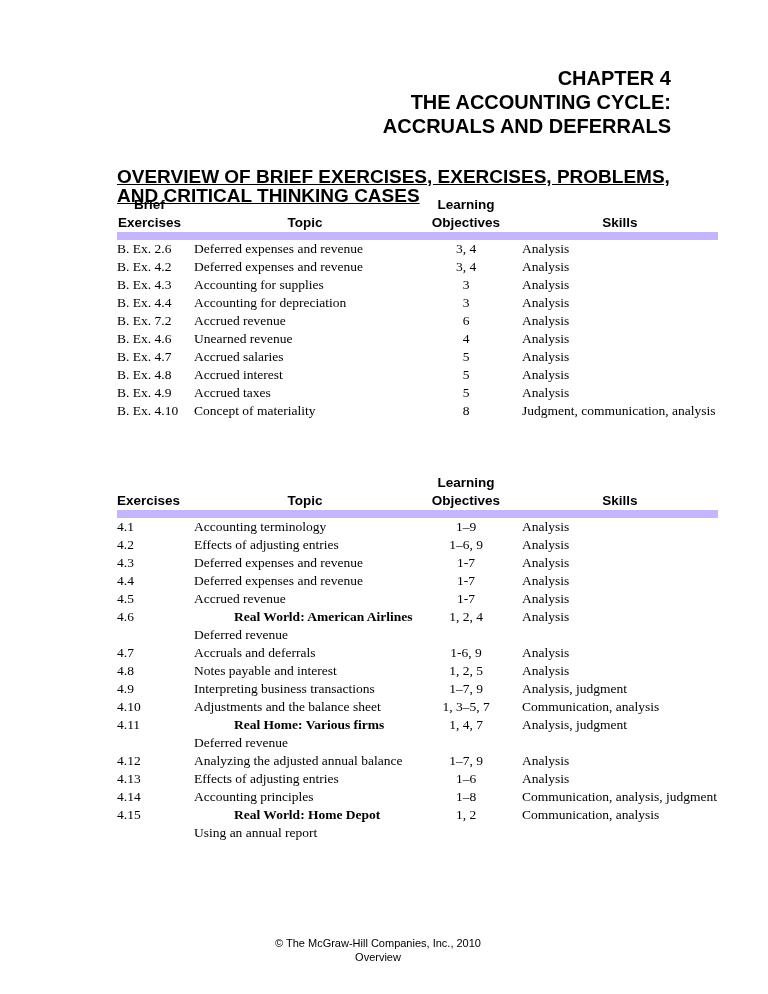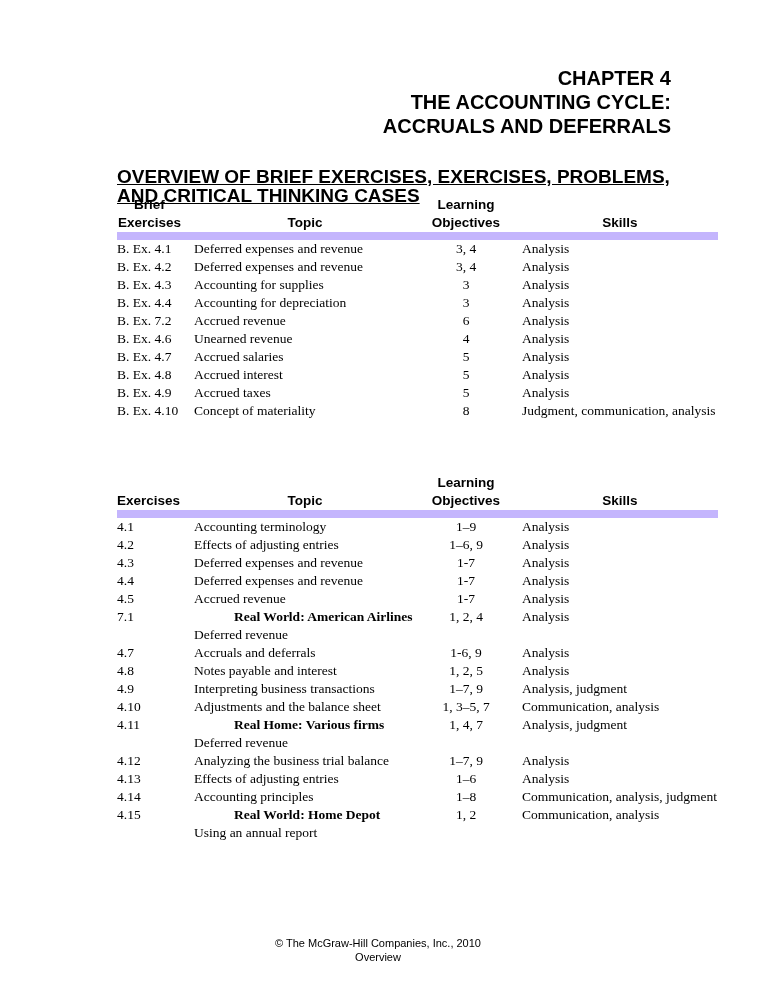--- a/index.html
+++ b/index.html
@@ -57,21 +57,21 @@
         <th class="c2">Topic</th>
         <th class="c3">
           <div>Learning</div>
           <div>Objectives</div>
         </th>
         <th class="c4">Skills</th>
       </tr>
     </thead>
     <tbody id="brief-body">
         <tr>
-          <td class="c1">B. Ex. 4.1</td>
+          <td class="c1">B. Ex. 2.6</td>
           <td class="gap"></td>
           <td class="c2">Deferred expenses and revenue</td>
           <td class="c3">3, 4</td>
           <td class="c4">Analysis</td>
         </tr>
         <tr>
           <td class="c1">B. Ex. 4.2</td>
           <td class="gap"></td>
           <td class="c2">Deferred expenses and revenue</td>
           <td class="c3">3, 4</td>
@@ -179,21 +179,21 @@
           <td class="c4">Analysis</td>
         </tr>
         <tr>
           <td class="c1">4.5</td>
           <td class="gap"></td>
           <td class="c2"><span>Accrued revenue</span></td>
           <td class="c3">1-7</td>
           <td class="c4">Analysis</td>
         </tr>
         <tr>
-          <td class="c1">7.1</td>
+          <td class="c1">4.6</td>
           <td class="gap"></td>
           <td class="c2"><span class="b">Real World: American Airlines</span><br><span>Deferred revenue</span></td>
           <td class="c3">1, 2, 4</td>
           <td class="c4">Analysis</td>
         </tr>
         <tr>
           <td class="c1">4.7</td>
           <td class="gap"></td>
           <td class="c2"><span>Accruals and deferrals</span></td>
           <td class="c3">1-6, 9</td>
@@ -223,21 +223,21 @@
         <tr>
           <td class="c1">4.11</td>
           <td class="gap"></td>
           <td class="c2"><span class="b">Real Home: Various firms</span><br><span>Deferred revenue</span></td>
           <td class="c3">1, 4, 7</td>
           <td class="c4">Analysis, judgment</td>
         </tr>
         <tr>
           <td class="c1">4.12</td>
           <td class="gap"></td>
-          <td class="c2"><span>Analyzing the business trial balance</span></td>
+          <td class="c2"><span>Analyzing the adjusted annual balance</span></td>
           <td class="c3">1–7, 9</td>
           <td class="c4">Analysis</td>
         </tr>
         <tr>
           <td class="c1">4.13</td>
           <td class="gap"></td>
           <td class="c2"><span>Effects of adjusting entries</span></td>
           <td class="c3">1–6</td>
           <td class="c4">Analysis</td>
         </tr>

